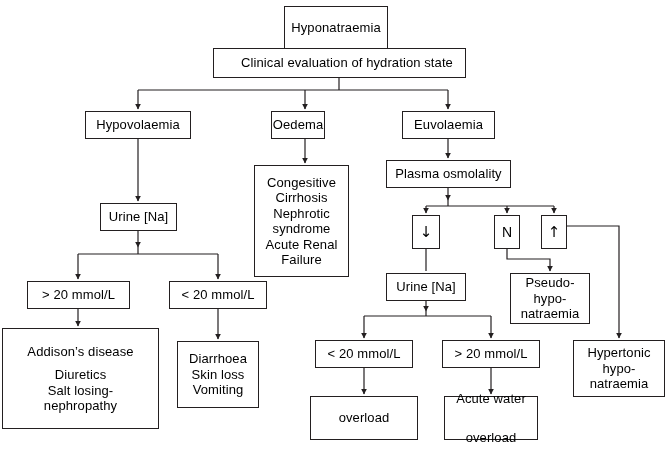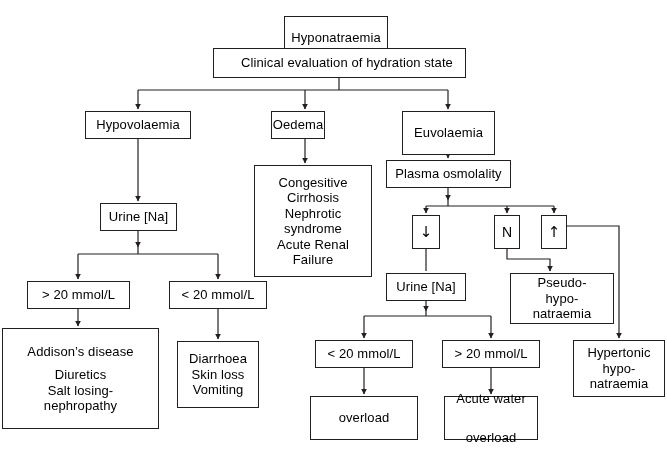--- a/index.html
+++ b/index.html
@@ -89,36 +89,36 @@
         <path d="M 426,301 L 426,311" fill="none" stroke="#231f20" stroke-width="1.2" marker-end="url(#arrowhead)"></path>
         <path d="M 364,316 L 491,316" fill="none" stroke="#231f20" stroke-width="1.2"></path>
         <path d="M 426,311 L 426,316" fill="none" stroke="#231f20" stroke-width="1.2"></path>
         <path d="M 364,316 L 364,338" fill="none" stroke="#231f20" stroke-width="1.2" marker-end="url(#arrowhead)"></path>
         <path d="M 491,316 L 491,338" fill="none" stroke="#231f20" stroke-width="1.2" marker-end="url(#arrowhead)"></path>
         <path d="M 364,368 L 364,394" fill="none" stroke="#231f20" stroke-width="1.2" marker-end="url(#arrowhead)"></path>
         <path d="M 491,368 L 491,394" fill="none" stroke="#231f20" stroke-width="1.2" marker-end="url(#arrowhead)"></path>
       </g>
   </svg>
   <div id="node-layer">
-      <div class="node" style="left: 284px; top: 16px; width: 104px; height: 44px; border-color: rgb(35, 31, 32);">
+      <div class="node" style="left: 284px; top: 6px; width: 104px; height: 44px; border-color: rgb(35, 31, 32);">
         <span class="ln">Hyponatraemia</span>
       </div>
       <div class="node" style="left: 213px; top: 48px; width: 253px; height: 30px; border-color: rgb(35, 31, 32); padding-left: 15px;">
         <span class="ln">Clinical evaluation of hydration state</span>
       </div>
       <div class="node" style="left: 85px; top: 111px; width: 106px; height: 28px; border-color: rgb(35, 31, 32);">
         <span class="ln">Hypovolaemia</span>
       </div>
       <div class="node" style="left: 271px; top: 111px; width: 54px; height: 28px; border-color: rgb(35, 31, 32);">
         <span class="ln">Oedema</span>
       </div>
-      <div class="node" style="left: 402px; top: 111px; width: 93px; height: 44px; border-color: rgb(35, 31, 32);">
+      <div class="node" style="left: 402px; top: 111px; width: 93px; height: 28px; border-color: rgb(35, 31, 32);">
         <span class="ln">Euvolaemia</span>
       </div>
-      <div class="node" style="left: 254px; top: 165px; width: 118px; height: 112px; border-color: rgb(35, 31, 32);">
+      <div class="node" style="left: 254px; top: 165px; width: 95px; height: 112px; border-color: rgb(35, 31, 32);">
         <span class="ln">Congesitive</span>
         <span class="ln">Cirrhosis</span>
         <span class="ln">Nephrotic</span>
         <span class="ln">syndrome</span>
         <span class="ln">Acute Renal</span>
         <span class="ln">Failure</span>
       </div>
       <div class="node" style="left: 100px; top: 203px; width: 77px; height: 28px; border-color: rgb(35, 31, 32);">
         <span class="ln">Urine [Na]</span>
       </div>
@@ -148,21 +148,21 @@
         <span class="ln">nephropathy</span>
       </div>
       <div class="node" style="left: 177px; top: 341px; width: 82px; height: 67px; border-color: rgb(35, 31, 32); text-align: right;">
         <span class="ln">Diarrhoea</span>
         <span class="ln">Skin loss</span>
         <span class="ln">Vomiting</span>
       </div>
       <div class="node" style="left: 386px; top: 273px; width: 80px; height: 28px; border-color: rgb(35, 31, 32);">
         <span class="ln">Urine [Na]</span>
       </div>
-      <div class="node" style="left: 510px; top: 273px; width: 104px; height: 51px; border-color: rgb(35, 31, 32);">
+      <div class="node" style="left: 510px; top: 273px; width: 80px; height: 51px; border-color: rgb(35, 31, 32);">
         <span class="ln">Pseudo-</span>
         <span class="ln">hypo-</span>
         <span class="ln">natraemia</span>
       </div>
       <div class="node" style="left: 315px; top: 340px; width: 98px; height: 28px; border-color: rgb(35, 31, 32);">
         <span class="ln">&lt; 20 mmol/L</span>
       </div>
       <div class="node" style="left: 442px; top: 340px; width: 98px; height: 28px; border-color: rgb(35, 31, 32);">
         <span class="ln">&gt; 20 mmol/L</span>
       </div>

